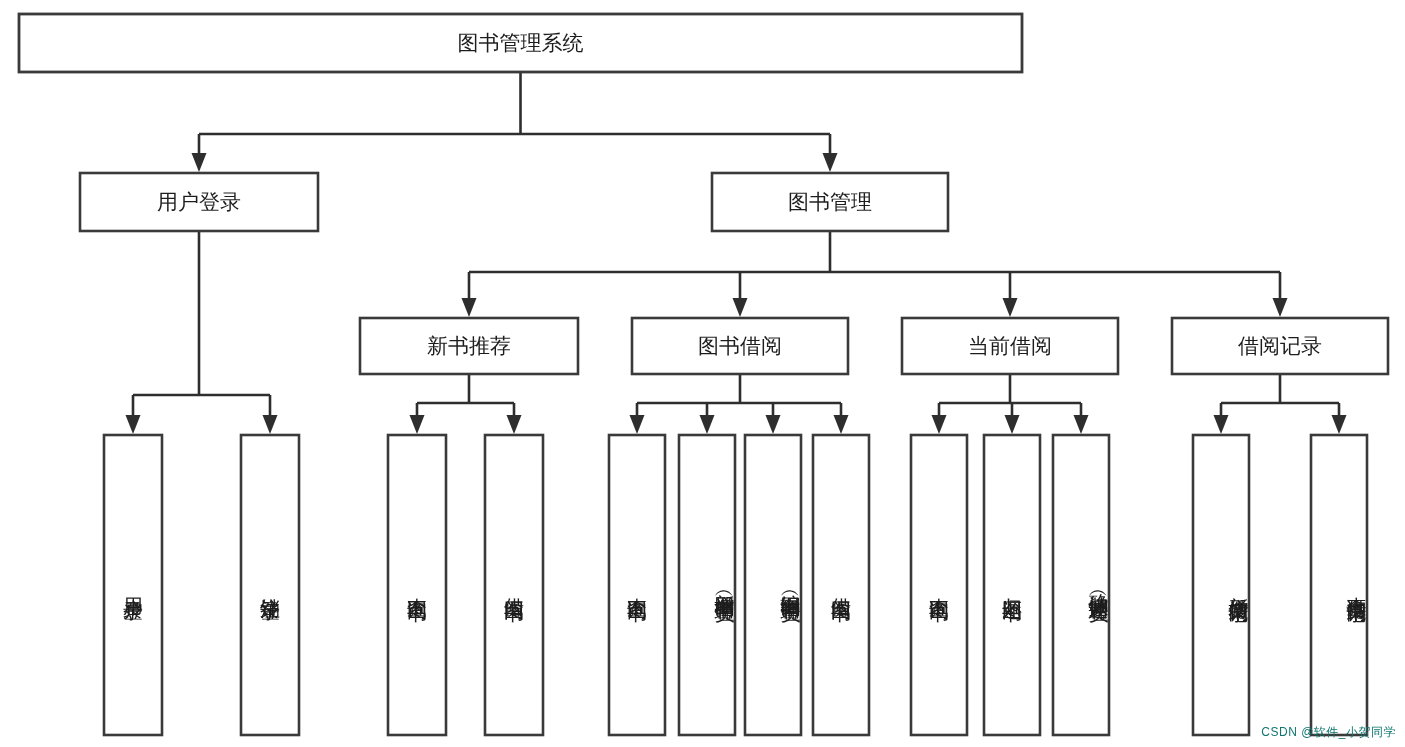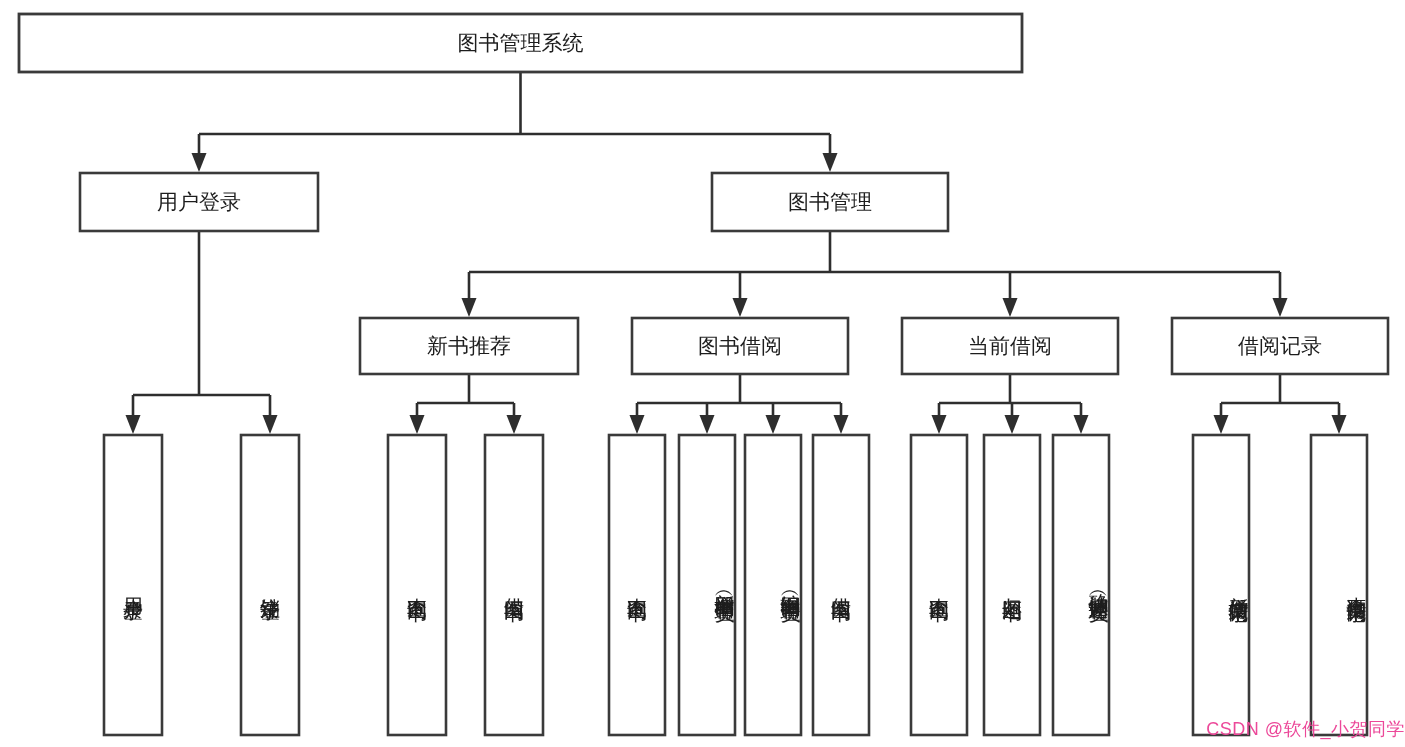--- a/index.html
+++ b/index.html
@@ -62,25 +62,25 @@
     color: #1d1d1d;
     text-align: center;
     writing-mode: vertical-rl;
     text-orientation: upright;
     white-space: pre;
     letter-spacing: 1.5px;
     pointer-events: none;
   }
   .watermark {
     position: absolute;
-    right: 0;
+    right: 9px;
     bottom: 6px;
     font-family: "Liberation Sans", "DejaVu Sans", sans-serif;
-    font-size: 18px;
-    color: #ec4899;
+    font-size: 12px;
+    color: #0f766e;
     white-space: nowrap;
     letter-spacing: 0.5px;
   }
 </style>
 </head>
 <body>
 
 <div id="diagram-root">
 
   <svg id="tree-svg" viewBox="0 0 1405 747">

